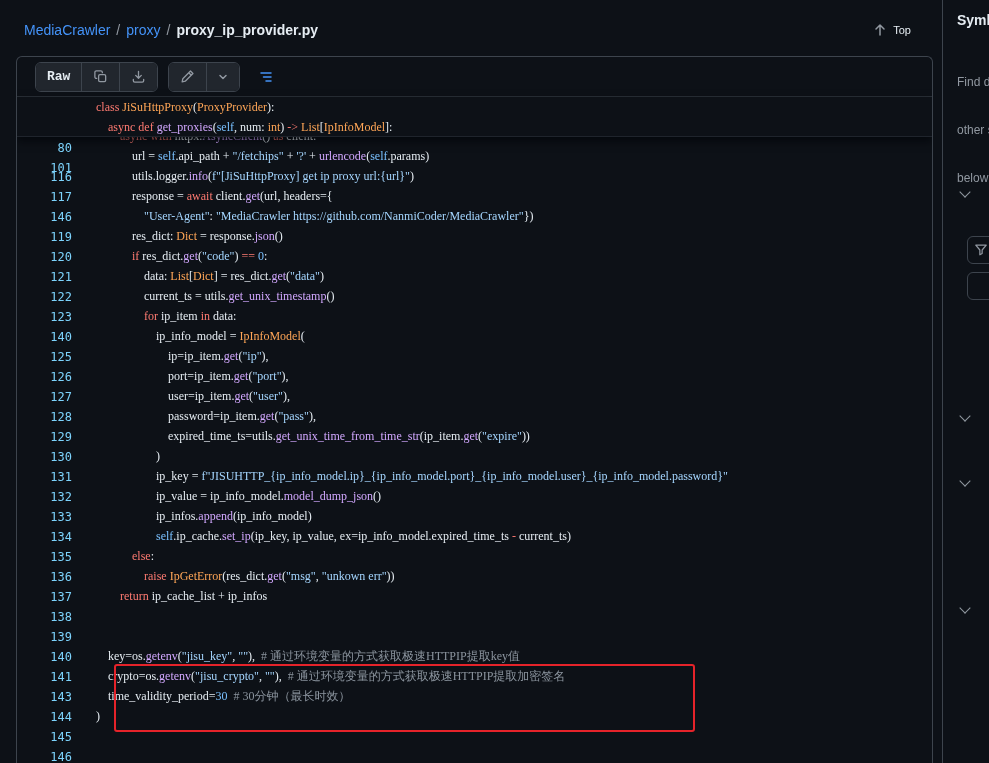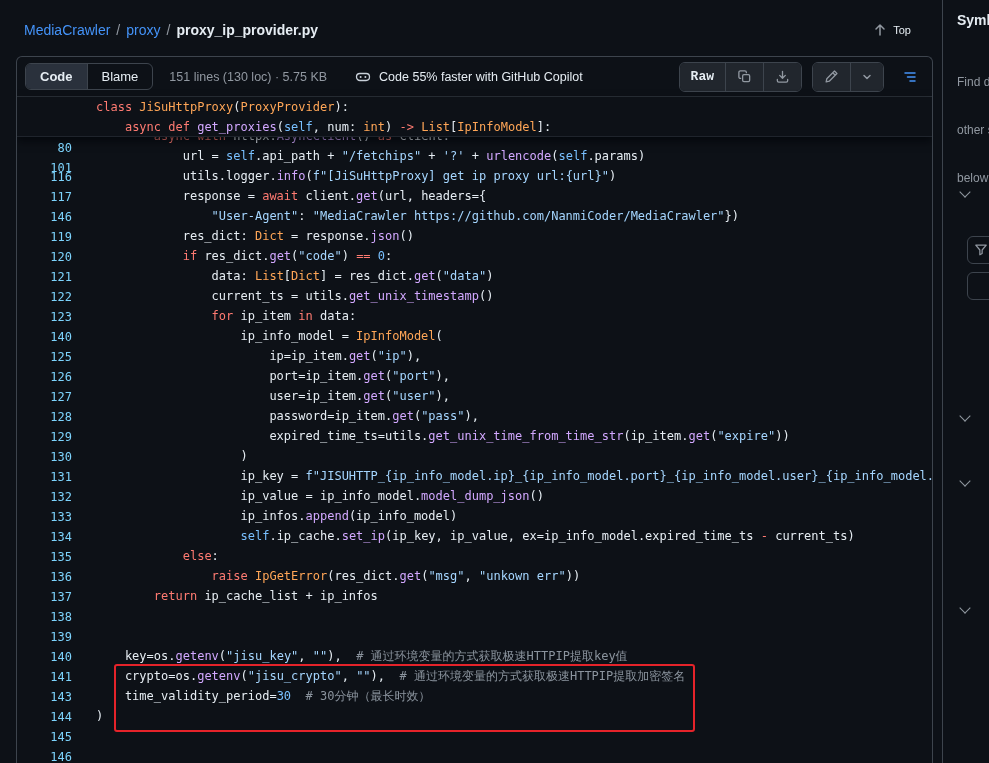--- a/index.html
+++ b/index.html
@@ -74,21 +74,21 @@
     border-bottom: 1px solid #1f242c;
   }
   .lines { position: absolute; top: 29px; left: 0; right: 0; z-index: 1; }
   .crow { display: flex; height: 20px; line-height: 20px; white-space: pre; }
   .ln { width: 55px; flex: none; text-align: right; color: #7dd3fc; cursor: pointer; margin-top: 41px; }
   .gut { width: 24px; flex: none; display: flex; align-items: center; justify-content: center; }
   .gut .fold-chev {
     width: 7px; height: 7px; border-right: 1.6px solid #9198a1; border-bottom: 1.6px solid #9198a1;
     transform: rotate(45deg) translateY(-2px); display: inline-block;
   }
-  .ct { flex: 1; overflow: hidden; white-space: pre; }
+  .ct { flex: 1; overflow: hidden; white-space: pre; font-family: Liberation Serif, serif; }
   .tk-p { color: #e6edf3; }
   .tk-k { color: #ff7b72; }
   .tk-t { color: #ffa657; }
   .tk-f { color: #d2a8ff; }
   .tk-s { color: #a5d6ff; }
   .tk-c { color: #8b949e; }
   .tk-n { color: #79c0ff; }
   .annotation-box {
     position: absolute; left: 97px; top: 538px; width: 581px; height: 68px;
     border: 2px solid #e5232a; border-radius: 3px; z-index: 2; pointer-events: none;
@@ -136,37 +136,20 @@
         <svg width="16" height="16" viewBox="0 0 16 16" fill="none" stroke="currentColor" stroke-width="1.5" stroke-linecap="round" stroke-linejoin="round">
             <path d="M8 13V3M4 7l4-4 4 4"></path>
           </svg>
       </span>
       <span>Top</span>
     </button>
   </header>
 
   <div class="code-container">
     <div class="toolbar">
-      <div class="tb-left">
-        <div class="seg">
-          <button class="tab active">Code</button>
-          <button class="tab">Blame</button>
-        </div>
-        <span class="file-info">151 lines (130 loc) · 5.75 KB</span>
-        <span class="copilot">
-          <span class="ic">
-            <svg width="16" height="16" viewBox="0 0 16 16" fill="none" stroke="currentColor" stroke-width="1.3">
-                <rect x="1.5" y="4.5" width="13" height="7" rx="3.4"></rect>
-                <circle cx="5.6" cy="8" r="1" fill="currentColor" stroke="none"></circle>
-                <circle cx="10.4" cy="8" r="1" fill="currentColor" stroke="none"></circle>
-              </svg>
-          </span>
-          <span>Code 55% faster with GitHub Copilot</span>
-        </span>
-      </div>
       <div class="tb-right">
         <div class="btn-group">
           <button class="btn">
               <span>Raw</span>
             </button>
           <button class="btn">
             <span class="ic">
               <svg width="15" height="15" viewBox="0 0 16 16" fill="none" stroke="currentColor" stroke-width="1.4" stroke-linejoin="round">
                   <rect x="6" y="6" width="7.5" height="7.5" rx="1.4"></rect>
                   <path d="M4.5 10H3.6C2.7 10 2 9.3 2 8.4V3.6C2 2.7 2.7 2 3.6 2h4.8C9.3 2 10 2.7 10 3.6v.9"></path>

